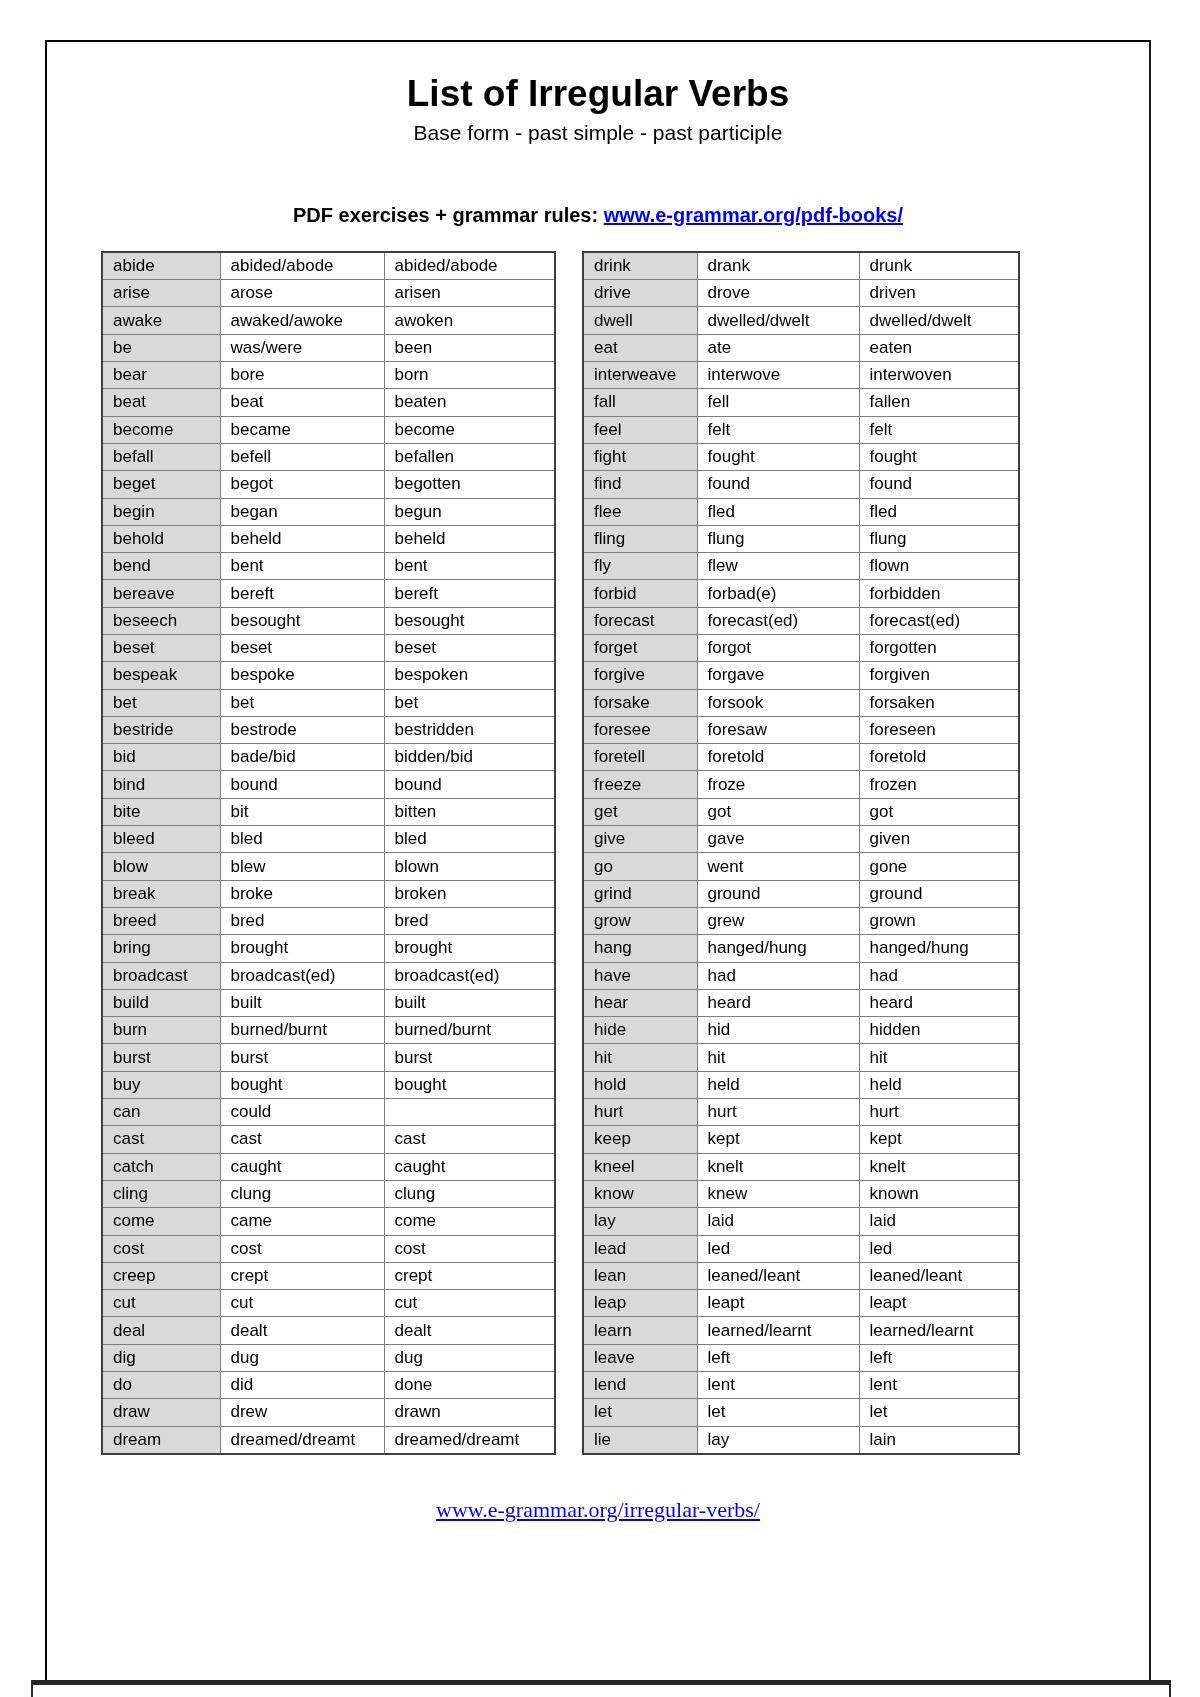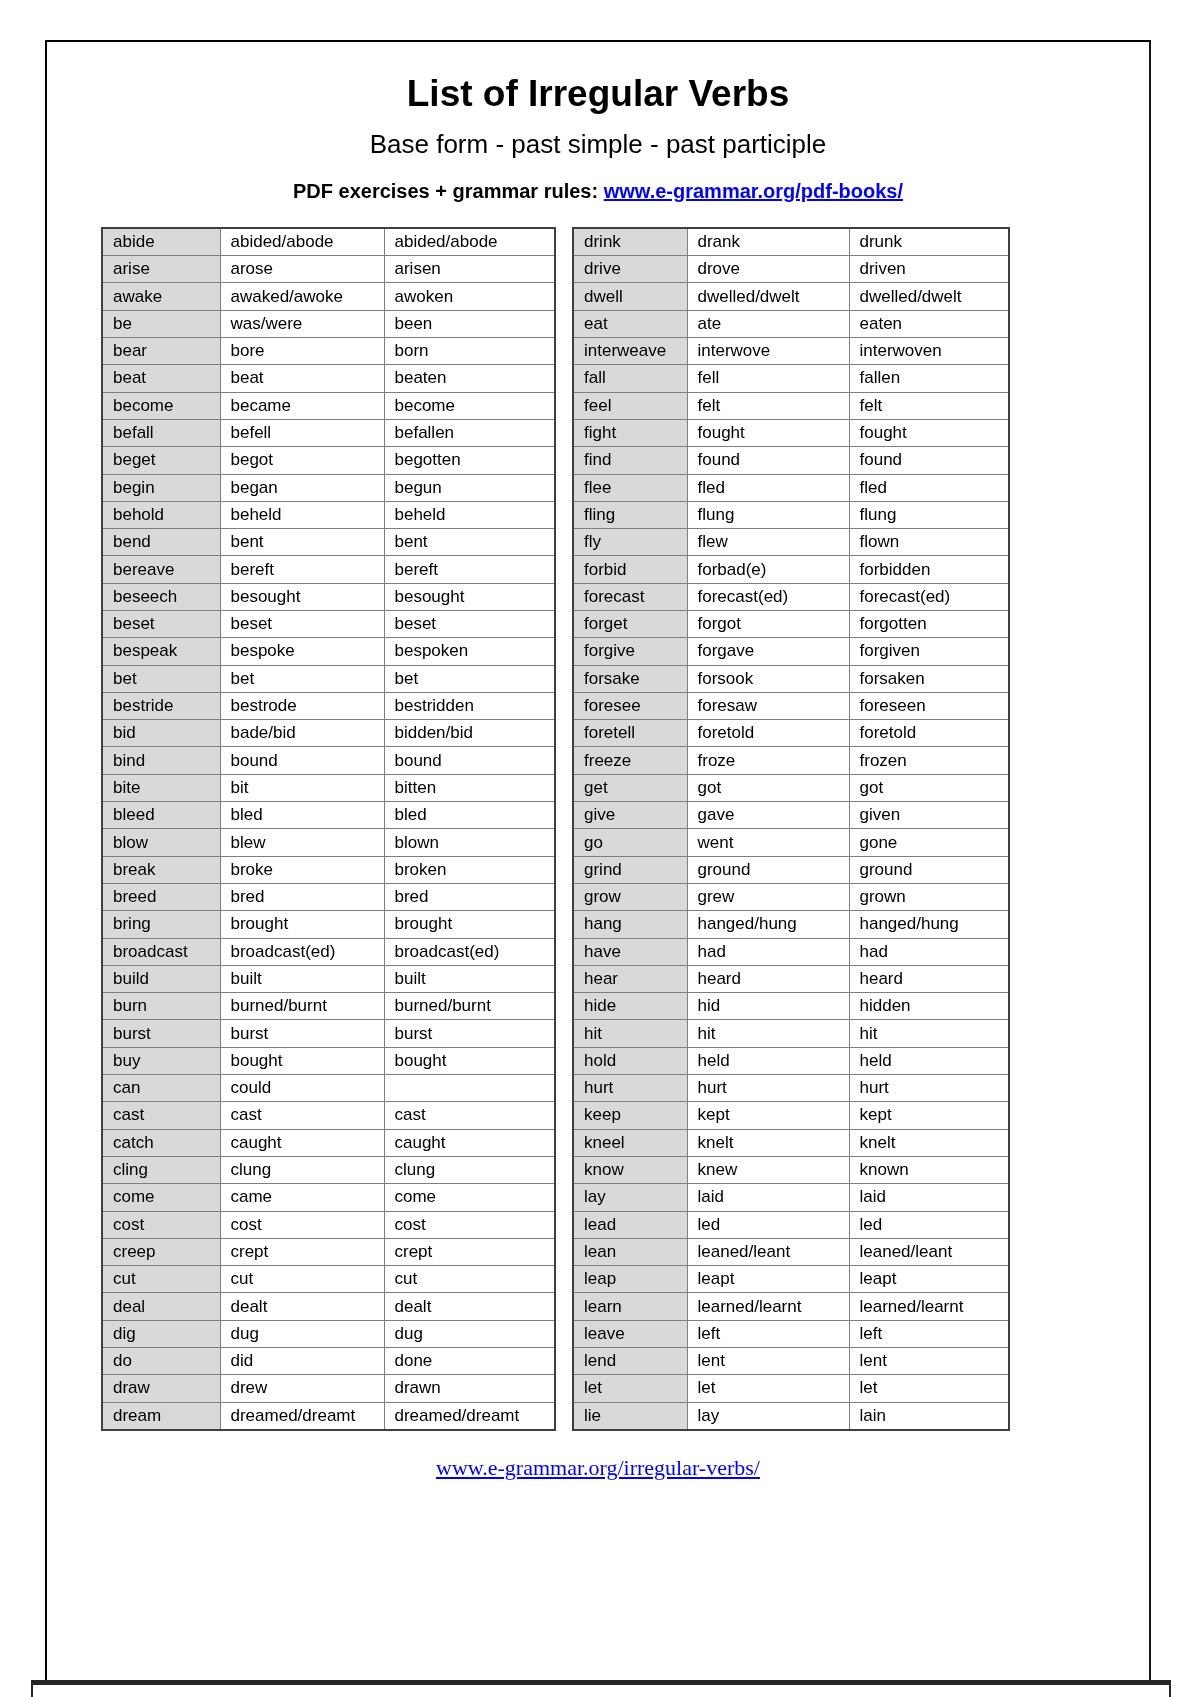--- a/index.html
+++ b/index.html
@@ -18,57 +18,57 @@
     border-bottom:5px solid #161616;
     border-right:2px solid #161616;
   }
   .title {
     margin-top:33px;
     text-align:center;
     font-size:37px; font-weight:bold;
     line-height:1.05;
   }
   .subtitle {
-    margin-top:15px;
+    margin-top:7px;
     text-align:center;
-    font-size:26px;
+    font-size:21px;
   }
   .pdf-line {
-    margin-top:20px;
+    margin-top:59px;
     text-align:center;
     font-size:20px; font-weight:bold;
   }
   a.link {
     color:#0000ff; text-decoration:underline; cursor:pointer;
   }
   .tables-wrap {
     margin-top:24px;
     padding-left:54px;
     display:flex;
-    gap:16px;
+    gap:26px;
   }
   table.tbl {
     border-collapse:collapse;
     table-layout:fixed;
     border:2px solid #3f3f3f;
   }
   table.tbl td {
     border:1px solid #7f7f7f;
     height:26.3px;
     font-size:17px;
     padding:0 4px 0 10px;
     overflow:hidden;
     white-space:nowrap;
     vertical-align:middle;
   }
   table.tbl td.base { background:#d9d9d9; }
   .tbl-left  { width:453px; }
   .tbl-right { width:436px; }
   .footer-line {
-    margin-top:24px;
+    margin-top:42px;
     text-align:center;
     font-family:"Liberation Serif","DejaVu Serif",serif;
     font-size:22px;
   }
   .next-page-edge {
     position:absolute;
     left:31px; right:29px; top:1680px;
     height:17px;
     background:#ffffff;
     border-top:5px solid #262626;

